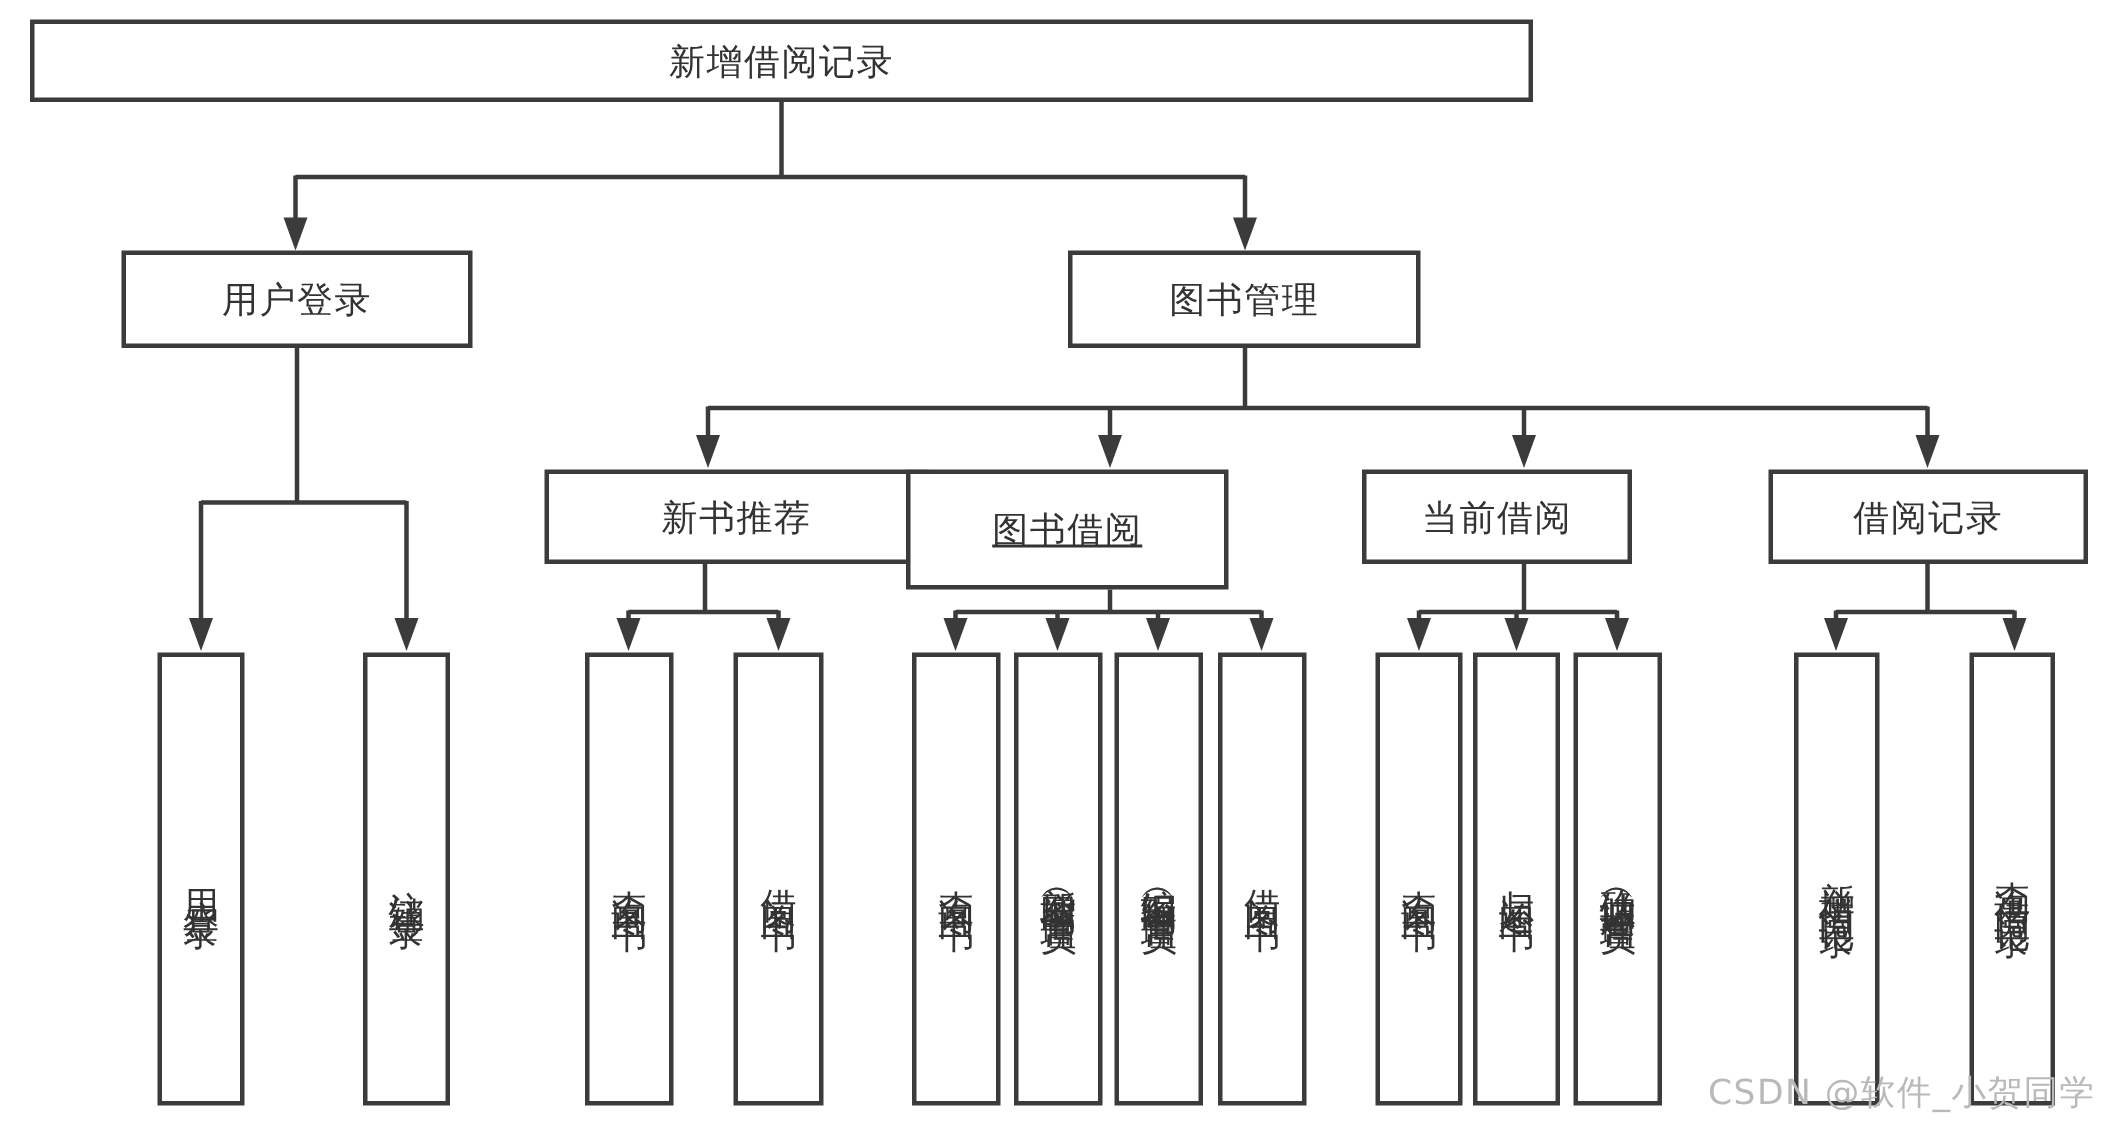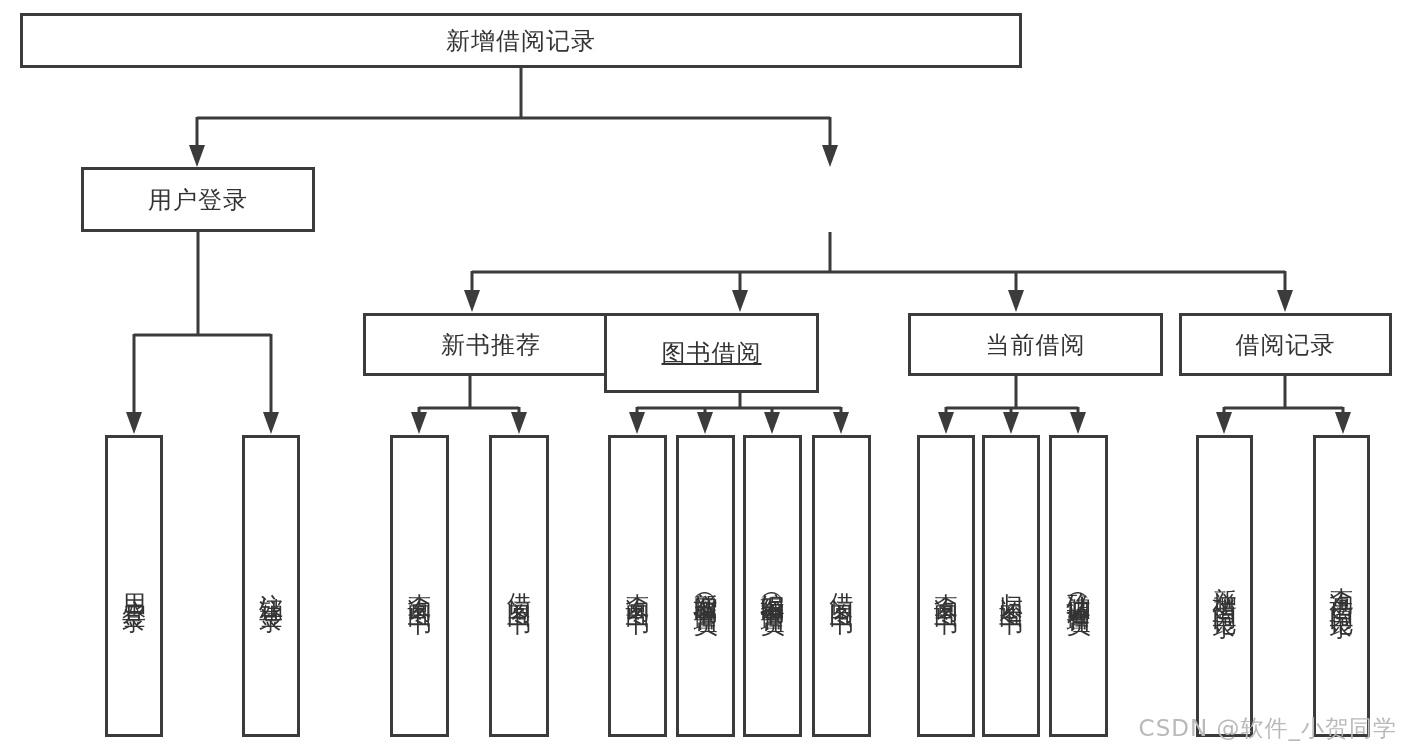--- a/index.html
+++ b/index.html
@@ -18,21 +18,21 @@
     writing-mode:vertical-rl;text-orientation:mixed;letter-spacing:6px;
     font-size:24px;
   }
   .vbox.long{letter-spacing:3px;}
   
   .n-root{left:20px;top:13px;width:1002px;height:55px;}
   .n-userlogin{left:81px;top:167px;width:234px;height:65px;}
   .n-bookmgmt{left:712px;top:167px;width:235px;height:65px;}
   .n-sec0{left:363px;top:313px;width:256px;height:63px;}
   .n-sec1{left:604px;top:313px;width:215px;height:80px;text-decoration:underline;}
-  .n-sec2{left:908px;top:313px;width:255px;height:63px;}
+  .n-sec2{left:908px;top:313px;width:180px;height:63px;}
   .n-sec3{left:1179px;top:313px;width:213px;height:63px;}
   .leaf{top:435px;height:302px;}
   .n-u0{left:105px;width:58px;}
   .n-u1{left:242px;width:58px;}
   .n-a0{left:390px;width:59px;}
   .n-a1{left:489px;width:60px;}
   .n-b0{left:608px;width:59px;}
   .n-b1{left:676px;width:59px;}
   .n-b2{left:743px;width:59px;}
   .n-b3{left:812px;width:59px;}
@@ -115,20 +115,21 @@
       <path d="M1003 412 L1019 412 L1011 434 Z"></path>
       <path d="M1070 412 L1086 412 L1078 434 Z"></path>
       <path d="M1216 412 L1232 412 L1224 434 Z"></path>
       <path d="M1335 412 L1351 412 L1343 434 Z"></path>
     </g>
   </svg>
 
   <div class="box hbox n-root">新增借阅记录</div>
 
   <div class="box hbox n-userlogin">用户登录</div>
+  <div class="box hbox n-bookmgmt">图书管理</div>
 
   <div class="box vbox leaf n-u0">用户登录</div>
   <div class="box vbox leaf n-u1">注销登录</div>
 
   <div class="box hbox n-sec0">新书推荐</div>
   <div class="box hbox n-sec1">图书借阅</div>
   <div class="box hbox n-sec2">当前借阅</div>
   <div class="box hbox n-sec3">借阅记录</div>
 
   <div class="box vbox leaf n-a0">查询图书</div>

